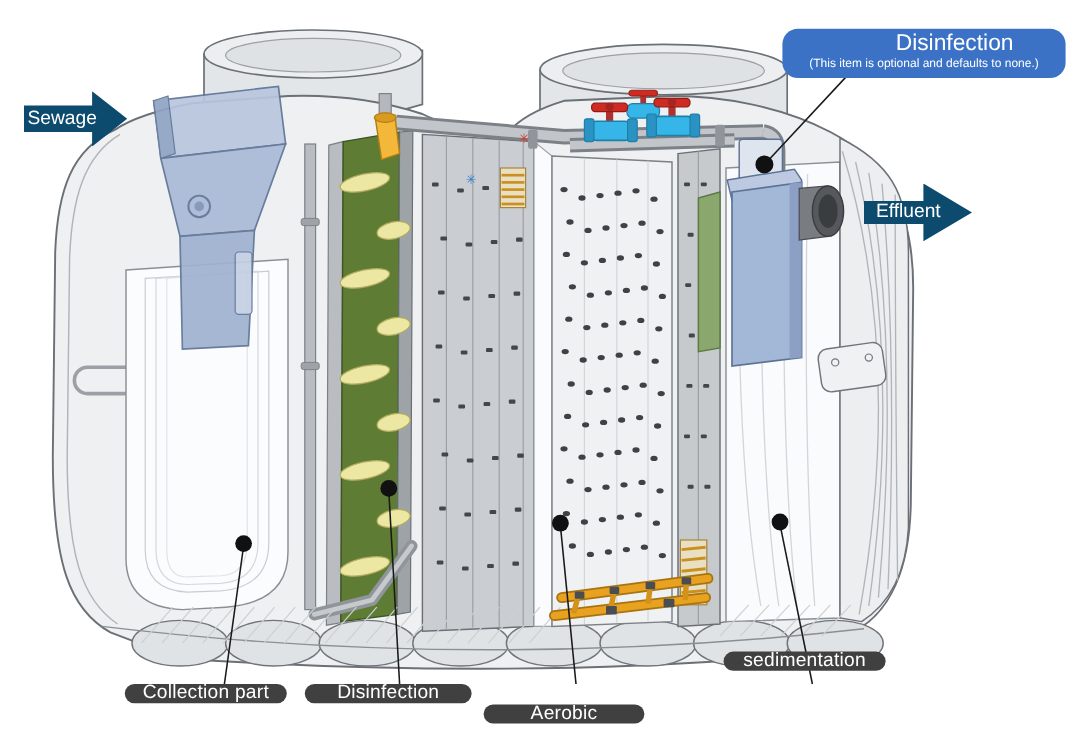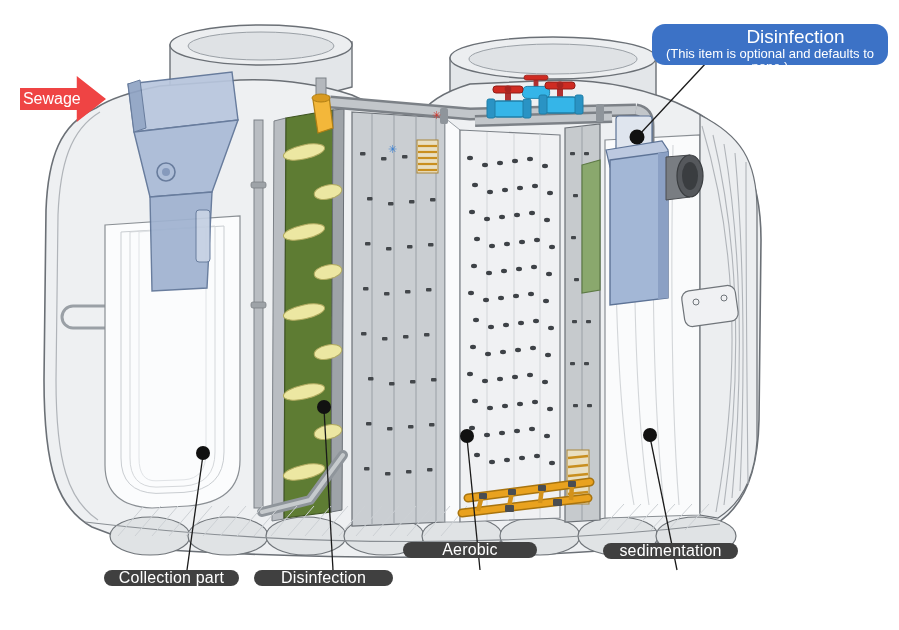--- a/index.html
+++ b/index.html
@@ -2,35 +2,35 @@
 <html><head>
 <meta charset="utf-8">
 <style>
   html,body{margin:0;padding:0;background:#fff;}
   #stage{position:relative;width:899px;height:630px;background:#ffffff;overflow:hidden;
          font-family:"Liberation Sans",sans-serif;}
   #tank-svg{position:absolute;left:0;top:0;}
   .blue-label{position:absolute;background:#404040;color:#fff;border-radius:10px;
               display:flex;align-items:center;justify-content:center;
               font-size:16px;height:16px;letter-spacing:.2px;}
-  .arrow{position:absolute;background:#ef4444;color:#fff;display:flex;align-items:center;
+  .arrow{position:absolute;background:#0c4a6e;color:#fff;display:flex;align-items:center;
          font-size:16px;font-weight:400;}
   .arrow .arrow-text{flex:1;text-align:center;padding-right:26%;}
   #sewage-arrow{left:20px;top:76px;width:86px;height:46px;
     clip-path:polygon(0 26%,66% 26%,66% 0,100% 50%,66% 100%,66% 74%,0 74%);}
   #effluent-arrow{left:720px;top:153px;width:90px;height:48px;
     clip-path:polygon(0 30%,55% 30%,55% 0,100% 50%,55% 100%,55% 70%,0 70%);}
   #effluent-arrow .arrow-text{padding-right:18%;}
   #disinfection-callout{position:absolute;left:652px;top:24px;width:236px;height:41px;
     background:#3C72C6;color:#fff;border-radius:13px;text-align:center;}
   #disinfection-title{font-size:19px;line-height:21px;margin-top:2px;text-align:center;padding-left:15px;margin-left:36px;}
-  #disinfection-sub{font-size:13px;line-height:13px;}
+  #disinfection-sub{font-size:10px;line-height:13px;}
   #label-collection{left:104px;top:570px;width:135px;}
   #label-facultative{left:254px;top:570px;width:139px;}
-  #label-aerobic{left:403px;top:542px;width:134px;}
+  #label-aerobic{left:403px;top:587px;width:134px;}
   #label-sedimentation{left:603px;top:543px;width:135px;}
 </style>
 </head>
 <body>
 
 <div id="stage">
 
   <svg id="tank-svg" width="899" height="630" viewBox="0 0 899 630">
 
     <g>
@@ -407,20 +407,23 @@
       <circle cx="467" cy="436" r="7"></circle>
       <circle cx="650" cy="435" r="7"></circle>
       <circle cx="637" cy="137" r="7.5"></circle>
     </g>
   </svg>
 
   <div id="sewage-arrow" class="arrow">
     <span class="arrow-text">Sewage</span>
   </div>
 
+  <div id="effluent-arrow" class="arrow">
+    <span class="arrow-text">Effluent</span>
+  </div>
 
   <div id="disinfection-callout">
     <div id="disinfection-title">Disinfection</div>
     <div id="disinfection-sub">(This item is optional and defaults to none.)</div>
   </div>
 
   <div id="label-collection" class="blue-label">Collection part</div>
   <div id="label-facultative" class="blue-label">Disinfection</div>
   <div id="label-aerobic" class="blue-label">Aerobic</div>
   <div id="label-sedimentation" class="blue-label">sedimentation</div>

